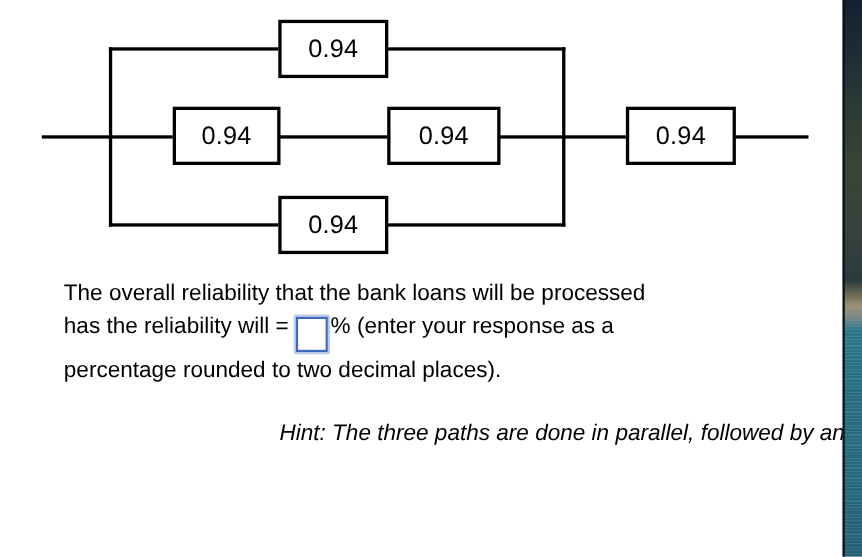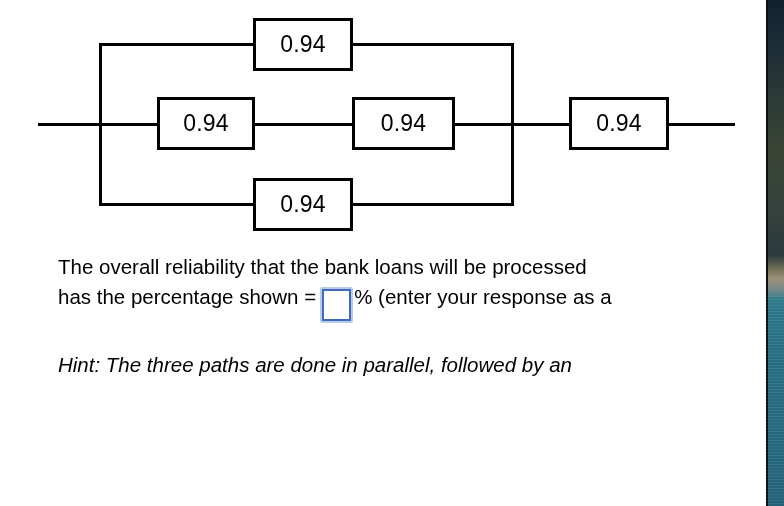--- a/index.html
+++ b/index.html
@@ -114,20 +114,21 @@
     line-height: 30px;
     margin: 0;
   }
   .qpara .ital {
   }
   #hint-paragraph {
     margin-top: 27px;
     font-style: italic;
     font-size: 20.5px;
     line-height: 30px;
+    text-align: right;
   }
 
   
   .answer-wrap {
     display: inline-block;
     vertical-align: -6px;
     padding: 2px;
     border-radius: 2px;
     background: #b9cbe9;
     margin: 0 1px 0 4px;
@@ -201,24 +202,25 @@
     </div>
 
     <div class="wire wire-h" style="left:667px; top:123px; width:68px;"></div>
 
   </div>
 
   <div id="question-body">
 
     <div class="qpara">The overall reliability that the bank loans will be processed</div>
 
-    <div class="qpara"><span>has the percentage shown =</span><span class="answer-wrap"><input id="answer-input" type="text" value="" placeholder="" style=""></span><span class="pct">%</span>
+    <div class="qpara"><span>has the reliability will =</span><span class="answer-wrap"><input id="answer-input" type="text" value="" placeholder="" style=""></span><span class="pct">%</span>
       <span class="ital">(enter your response as a</span>
     </div>
 
+    <div class="qpara ital">percentage rounded to two decimal places).</div>
 
     <div id="hint-paragraph">
       <div>Hint: The three paths are done in parallel, followed by an</div>
     </div>
 
   </div>
 
   <div id="wallpaper-strip">
     <div class="edge-line"></div>
     <div class="scan"></div>

